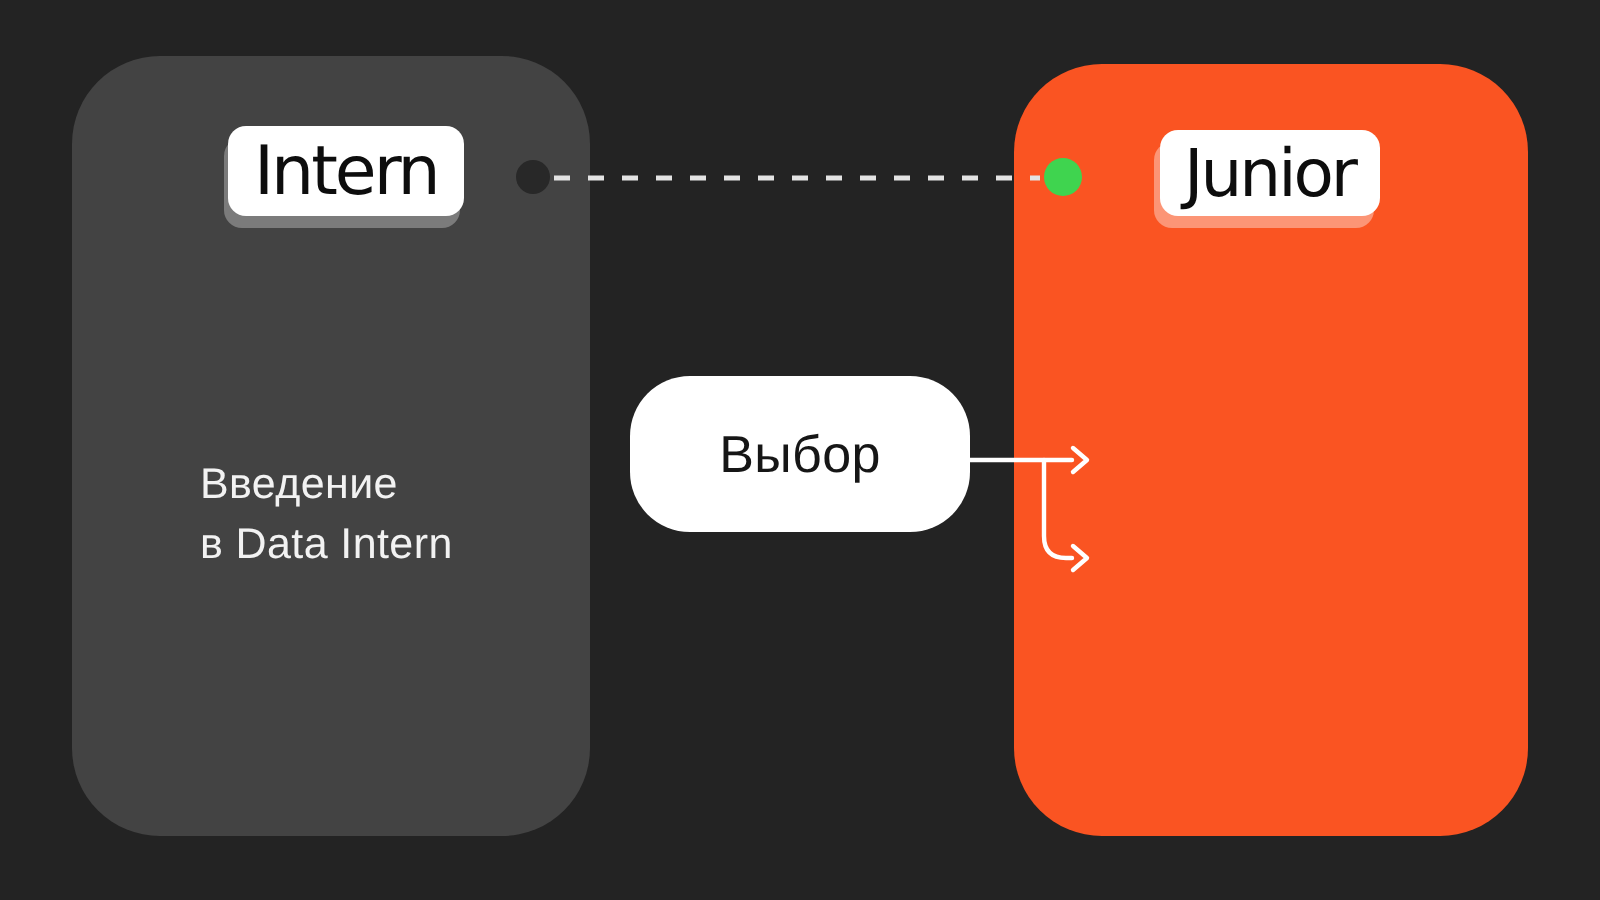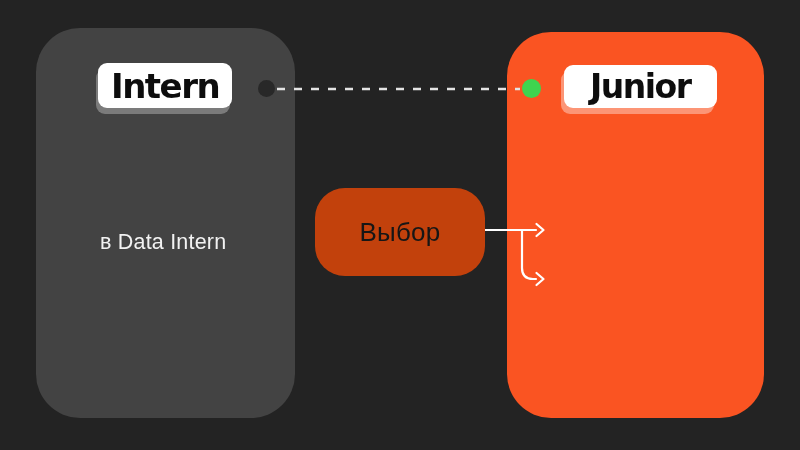--- a/index.html
+++ b/index.html
@@ -26,35 +26,36 @@
   .card-junior {
     left: 507px; top: 32px;
     width: 257px; height: 386px;
     background: var(--c-card_orange, #FA5422);
   }
   .badge {
     position: absolute;
     background: var(--c-badge_bg, #FFFFFF);
     color: var(--c-badge_text, #0D0D0D);
     font-family: "DejaVu Sans", sans-serif;
-    font-weight: 700;
+    font-weight: 400;
     display: flex; align-items: center; justify-content: center;
     border-radius: 9px;
     letter-spacing: -1.5px;
     white-space: nowrap;
+    margin-left: 16px;
   }
   .badge-intern {
     left: 98px; top: 63px;
     height: 45px; padding: 0 13px;
     font-size: 34px;
     box-shadow: -2px 6px 0 rgba(255,255,255,0.30);
   }
   .badge-junior {
     left: 564px; top: 65px;
-    height: 43px; padding: 0 26px;
+    height: 43px; padding: 0 12px;
     font-size: 33px;
     box-shadow: -3px 6px 0 rgba(255,255,255,0.38);
   }
   .dot {
     position: absolute;
     border-radius: 50%;
   }
   .dot-intern {
     left: 258px; top: 80px;
     width: 17px; height: 17px;
@@ -69,22 +70,22 @@
     position: absolute;
     left: 64px; top: 200px;
     color: #F2F2F2;
     font-size: 21.5px;
     line-height: 29.5px;
     letter-spacing: 0.2px;
   }
   .choice-box {
     position: absolute;
     left: 315px; top: 188px;
-    width: 170px; height: 88px;
-    background: #c2410c;
+    width: 170px; height: 78px;
+    background: #ffffff;
     border-radius: 30px;
     display: flex; flex-direction: column;
     align-items: center; justify-content: center;
     color: #161616;
     font-size: 26px;
     line-height: 32px;
     letter-spacing: 0.2px;
   }
   svg.overlay {
     position: absolute;
@@ -106,20 +107,21 @@
     stroke-linejoin: round;
   }
 </style>
 </head>
 <body>
 
 <div class="stage">
 
   <div class="card card-intern">
     <div class="course-text">
+      <div>Введение</div>
       <div>в Data Intern</div>
     </div>
   </div>
 
   <div class="card card-junior">
     
     
   </div>
 
   <svg class="overlay" viewBox="0 0 800 450">

